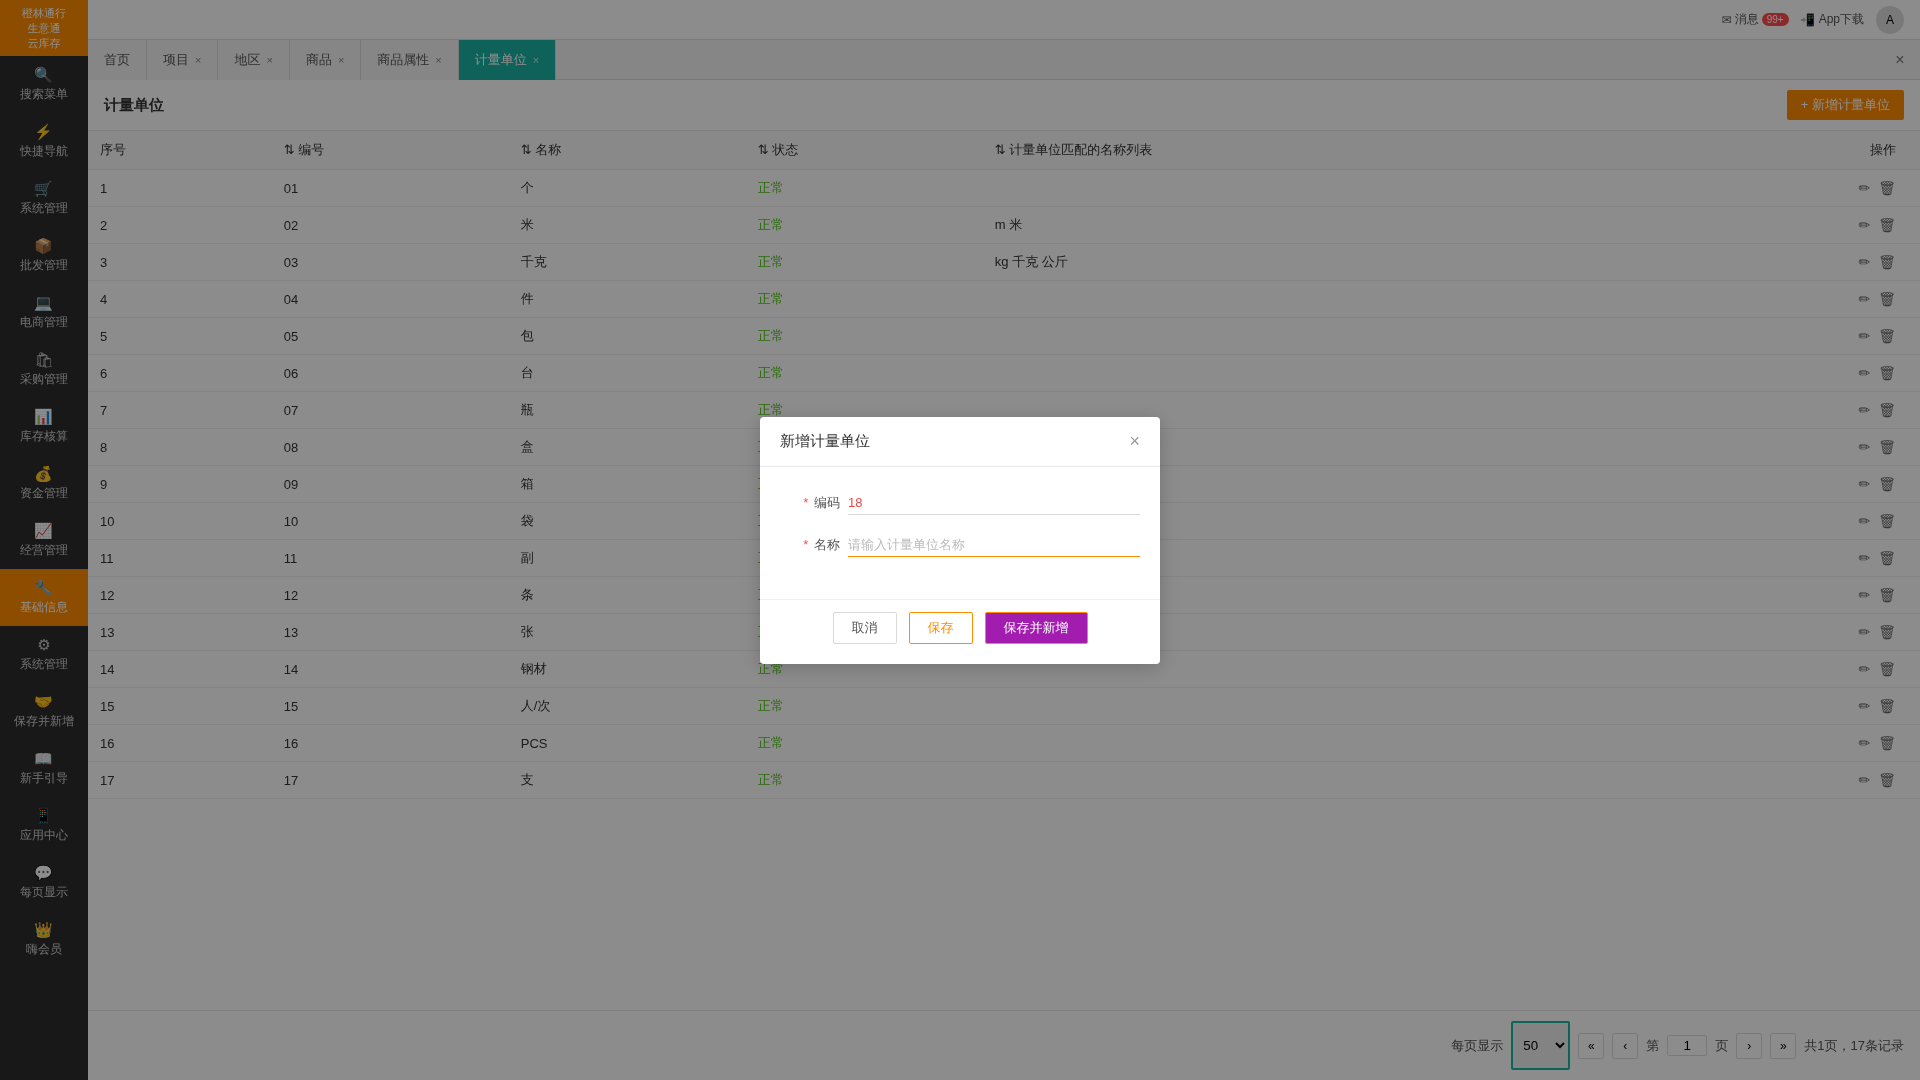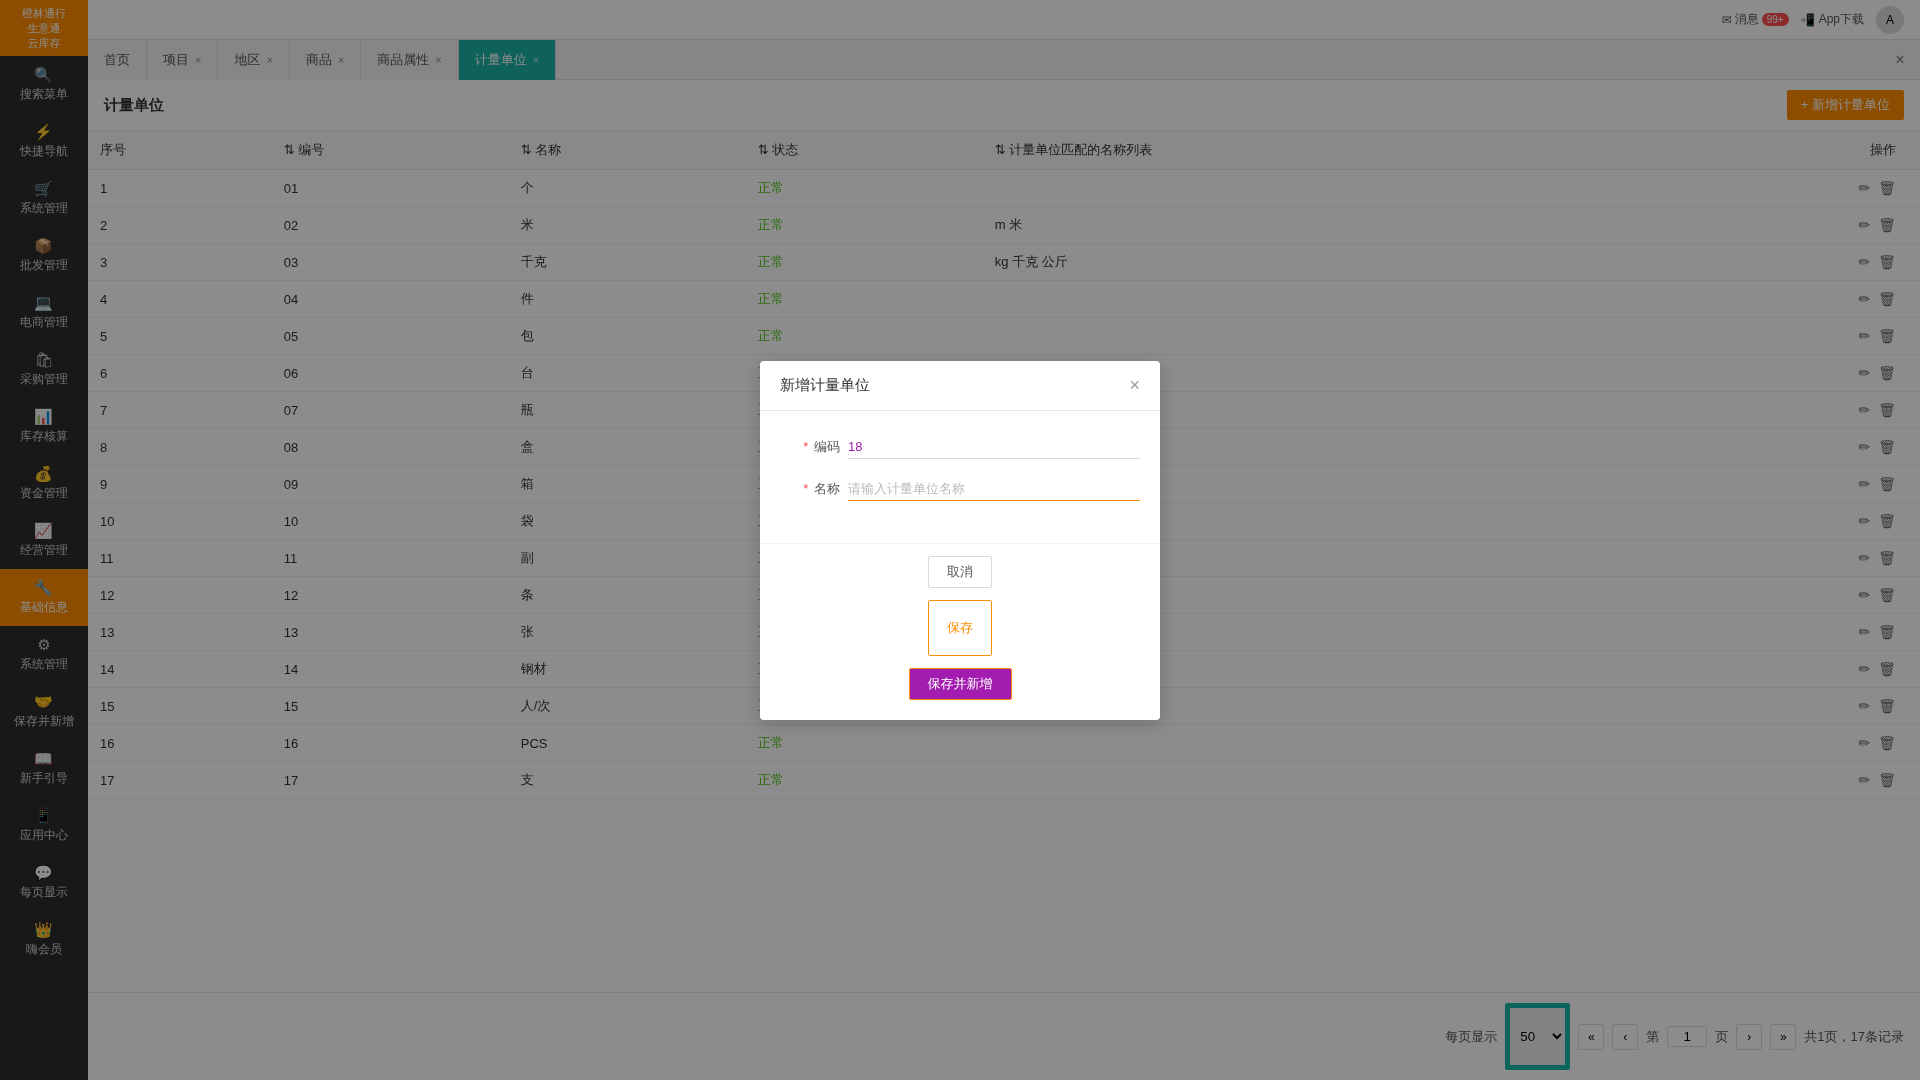--- a/index.html
+++ b/index.html
@@ -40,40 +40,40 @@
     table { width: 100%; border-collapse: collapse; }
     thead th { background: #fafafa; border-bottom: 1px solid #e8e8e8; padding: 10px 12px; text-align: left; font-weight: normal; color: #333; font-size: 13px; white-space: nowrap; }
     tbody tr { border-bottom: 1px solid #f0f0f0; }
     tbody td { padding: 9px 12px; color: #333; font-size: 13px; }
     .status-normal { color: #52c41a; }
     .action-btns { display: flex; gap: 8px; }
     .action-btn { background: none; border: none; cursor: pointer; color: #666; font-size: 14px; }
 
     
     .pagination { background: white; border-top: 1px solid #e8e8e8; padding: 10px 16px; display: flex; align-items: center; justify-content: flex-end; gap: 8px; font-size: 13px; color: #555; }
-    .pagination select { border: 5px solid #14b8a6; padding: 20px 6px; border-radius: 2px; }
+    .pagination select { border: 2px solid #14b8a6; padding: 14px 6px; border-radius: 2px; }
     .pagination-btn { background: none; border: 1px solid #ddd; width: 26px; height: 26px; cursor: pointer; display: flex; align-items: center; justify-content: center; border-radius: 2px; font-size: 12px; }
     .pagination-input { border: 1px solid #ddd; width: 40px; text-align: center; padding: 2px 4px; border-radius: 2px; }
 
     
     .modal-overlay { position: fixed; top: 0; left: 0; width: 1920px; height: 1080px; background: rgba(0,0,0,0.45); display: flex; align-items: center; justify-content: center; z-index: 100; }
     .modal { background: white; border-radius: 4px; width: 400px; box-shadow: 0 4px 20px rgba(0,0,0,0.2); }
     .modal-header { padding: 14px 20px; border-bottom: 1px solid #e8e8e8; display: flex; align-items: center; justify-content: space-between; }
     .modal-title { font-size: 15px; font-weight: normal; color: #333; }
     .modal-close { background: none; border: none; font-size: 18px; cursor: pointer; color: #999; }
     .modal-body { padding: 24px 20px; }
     .form-item { display: flex; align-items: center; margin-bottom: 18px; }
     .form-label { width: 60px; text-align: right; color: #555; font-size: 13px; margin-right: 8px; }
     .form-required { color: #ff4d4f; margin-right: 2px; }
-    .form-input { flex: 1; border: none; border-bottom: 1px solid #d9d9d9; padding: 4px 0; font-size: 13px; outline: none; color: #a21caf; }
+    .form-input { flex: 1; border: none; border-bottom: 1px solid #d9d9d9; padding: 4px 0; font-size: 13px; outline: none; color: #ef4444; }
     .form-input.active-input { border-bottom: 1px solid #ff8c00; }
     .form-input::placeholder { color: #bbb; }
-    .modal-footer { padding: 12px 20px 20px; display: flex; align-items: center; justify-content: center; gap: 12px; border-top: 1px solid #f0f0f0; flex-direction: column; }
+    .modal-footer { padding: 12px 20px 20px; display: flex; align-items: flex-start; justify-content: center; gap: 12px; border-top: 1px solid #f0f0f0; }
     .btn-cancel { background: white; border: 1px solid #d9d9d9; color: #555; padding: 6px 18px; border-radius: 2px; cursor: pointer; font-size: 13px; }
-    .btn-save { background: white; border: 1px solid #ff8c00; color: #ff8c00; padding: 18px 18px; border-radius: 2px; cursor: pointer; font-size: 13px; }
+    .btn-save { background: white; border: 1px solid #ff8c00; color: #ff8c00; padding: 6px 18px; border-radius: 2px; cursor: pointer; font-size: 13px; }
     .btn-save-new { background: #a21caf; border: 1px solid #ff8c00; color: white; padding: 6px 18px; border-radius: 2px; cursor: pointer; font-size: 13px; }
     .sidebar-menu-item { width: 88px; padding: 10px 0; text-align: center; color: #ccc; font-size: 12px; cursor: pointer; display: flex; flex-direction: column; align-items: center; gap: 2px; }
     .sidebar-menu-item.active { background: #ff8c00; color: white; }
     .sidebar-menu-item .icon { font-size: 15px; }
   </style>
 </head>
 <body>
 
 <div class="sidebar">
   <div class="sidebar-logo">

